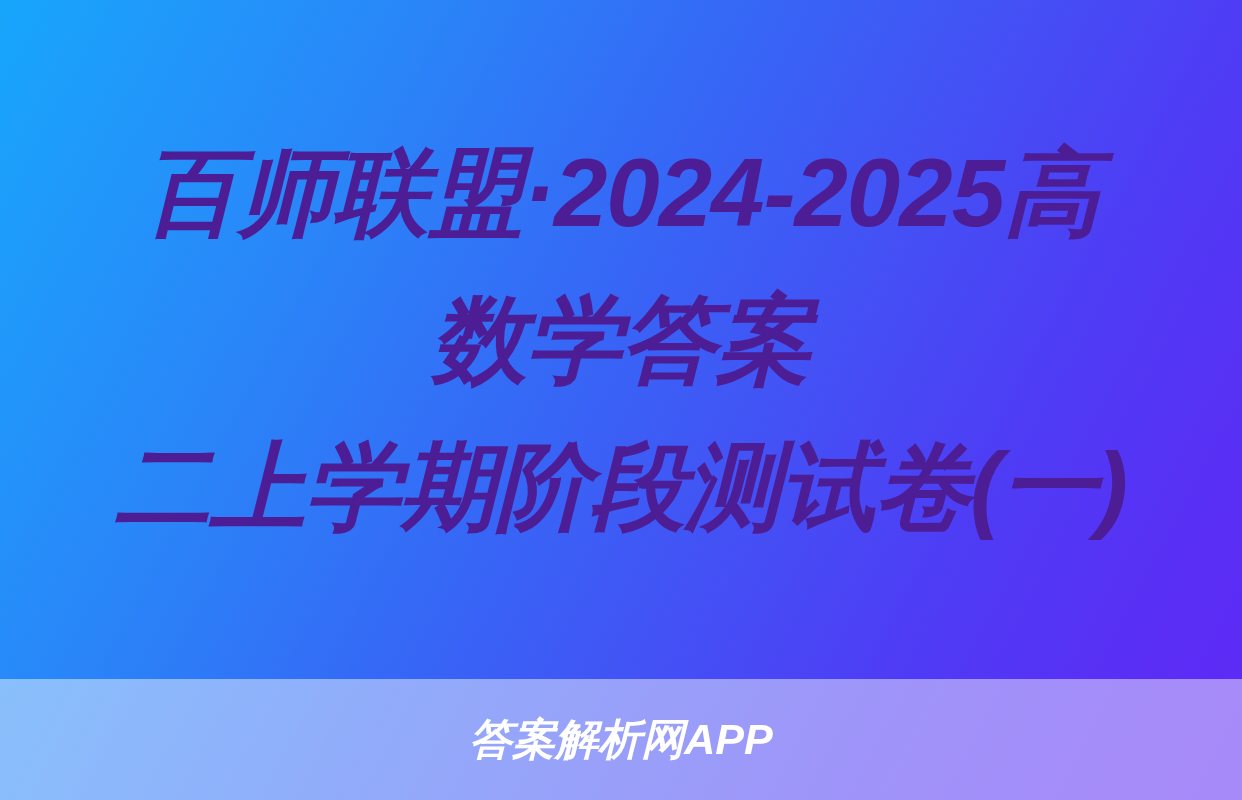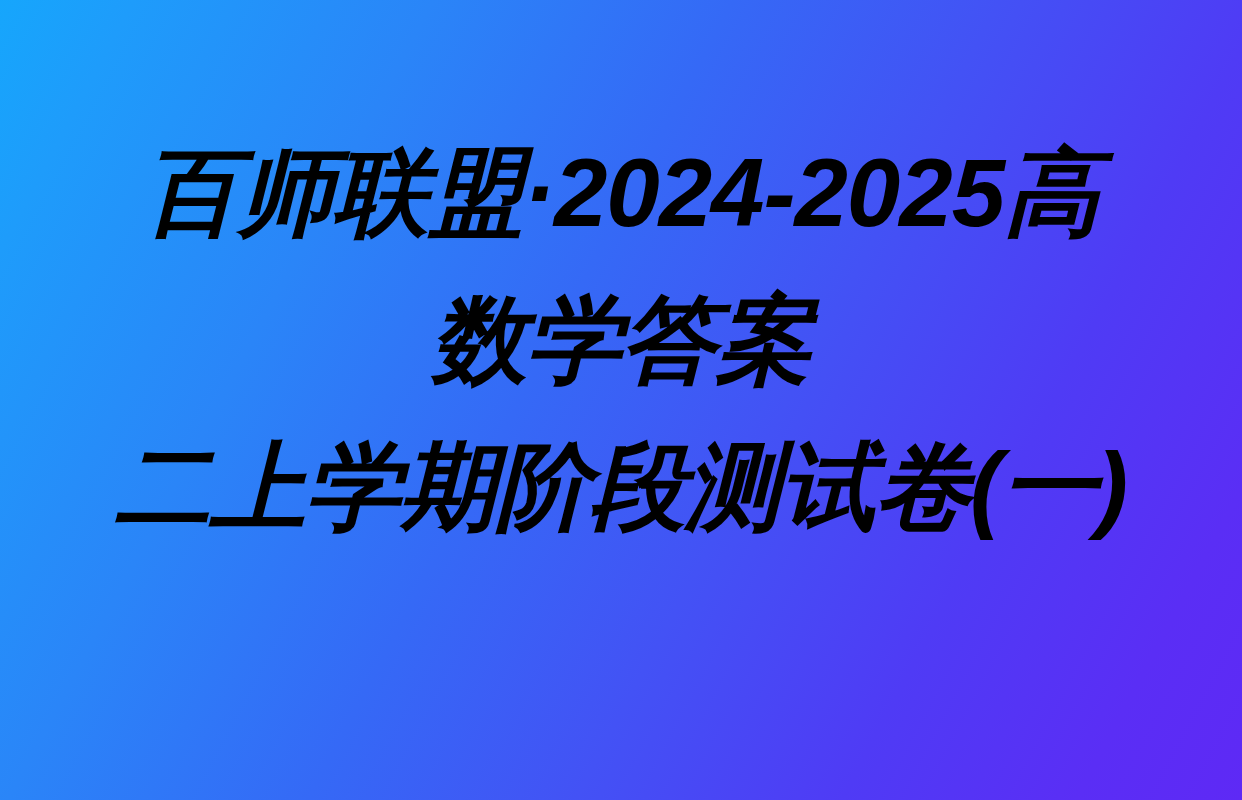--- a/index.html
+++ b/index.html
@@ -48,21 +48,21 @@
     height: 679px;
     box-sizing: border-box;
     padding: 0 88px;
     display: flex;
     flex-direction: column;
     align-items: center;
     justify-content: center;
   }
 
   .headline-line {
-    color: #000000;
+    color: #4c1d95;
     font-family: "Liberation Sans", "DejaVu Sans", sans-serif;
     font-weight: bold;
     font-style: italic;
     font-size: 96px;
     line-height: 147px;
     letter-spacing: -1px;
     white-space: nowrap;
     text-align: center;
   }
 
@@ -96,14 +96,17 @@
 <div id="poster">
 
   <div id="poster-bg"></div>
 
   <div id="headline">
     <div class="headline-line">百师联盟·2024-2025高</div>
     <div class="headline-line">数学答案</div>
     <div class="headline-line">二上学期阶段测试卷(一)</div>
   </div>
 
+  <div id="footer-band">
+    <div id="footer-label">答案解析网APP</div>
+  </div>
 
 </div>
 
 </body></html>

